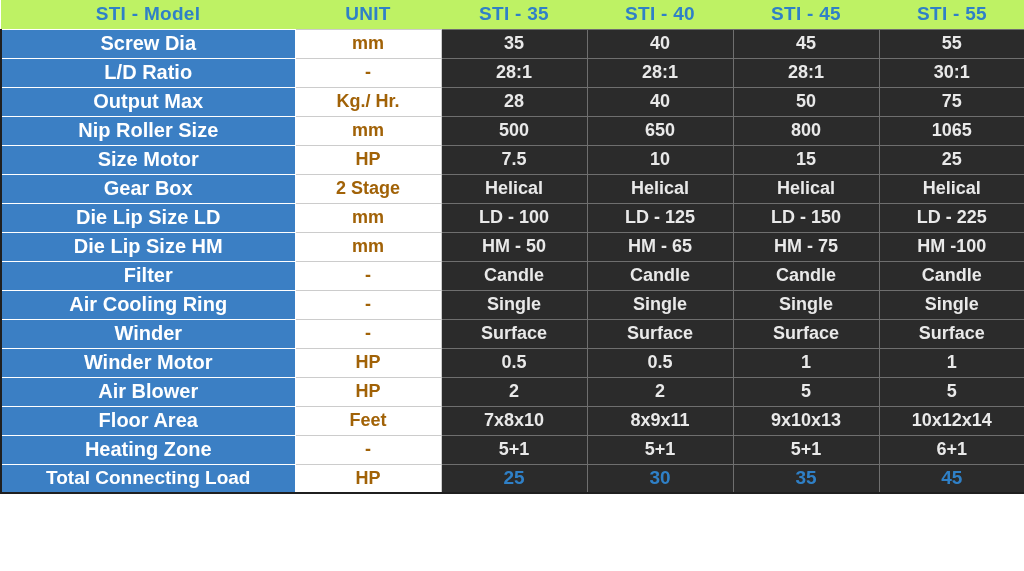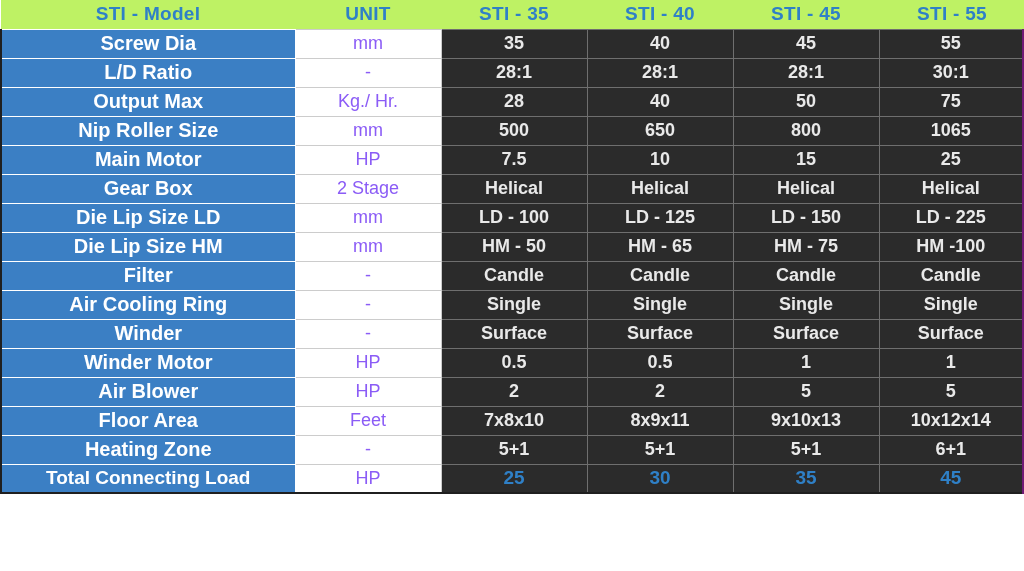--- a/index.html
+++ b/index.html
@@ -47,43 +47,43 @@
   td.label {
     background: #3b7fc4;
     color: #ffffff;
     border: 1px solid #ffffff;
     font-size: 20px;
     font-weight: bold;
   }
   
   td.unit {
     background: #ffffff;
-    color: #8b5cf6;
+    color: #a16207;
     border: 1px solid #cccccc;
     font-size: 18px;
-    font-weight: normal;
+    font-weight: bold;
   }
   
   td.val {
     background: #2b2b2b;
     color: #e9e9e9;
     border: 1px solid #6f6f6f;
     font-size: 18px;
     font-weight: bold;
   }
   td.val.accent {
     color: #2f80c7;
     font-size: 19px;
   }
   tbody tr:last-child td.label {
     font-size: 19px;
   }
   .outer {
     border-left: 2px solid #1f1f1f;
-    border-right: 6px solid #701a75;
+    border-right: 2px solid #701a75;
     border-bottom: 2px solid #1f1f1f;
   }
 </style>
 </head>
 <body>
 
 <table class="spec-table">
   <colgroup>
     <col class="c-label">
     <col class="c-unit">
@@ -129,21 +129,21 @@
       </tr>
       <tr>
         <td class="label">Nip Roller Size</td>
         <td class="unit">mm</td>
         <td class="val">500</td>
         <td class="val">650</td>
         <td class="val">800</td>
         <td class="val">1065</td>
       </tr>
       <tr>
-        <td class="label">Main Motor</td>
+        <td class="label">Size Motor</td>
         <td class="unit">HP</td>
         <td class="val">7.5</td>
         <td class="val">10</td>
         <td class="val">15</td>
         <td class="val">25</td>
       </tr>
       <tr>
         <td class="label">Gear Box</td>
         <td class="unit">2 Stage</td>
         <td class="val">Helical</td>

